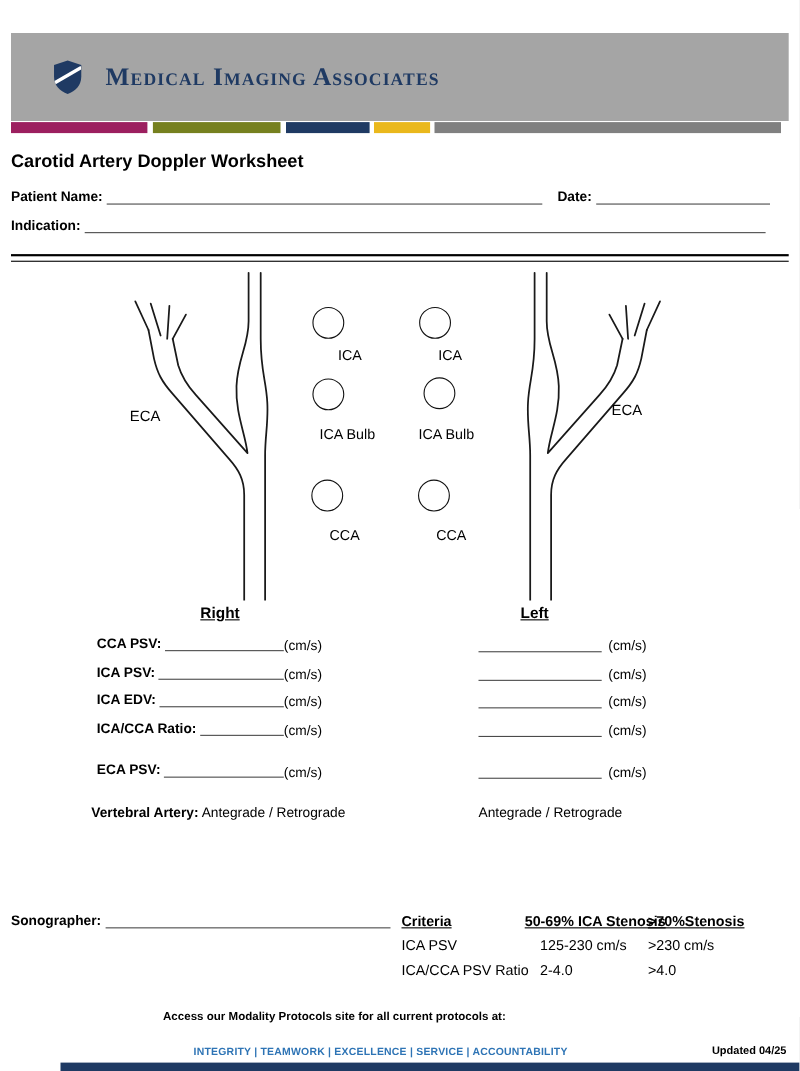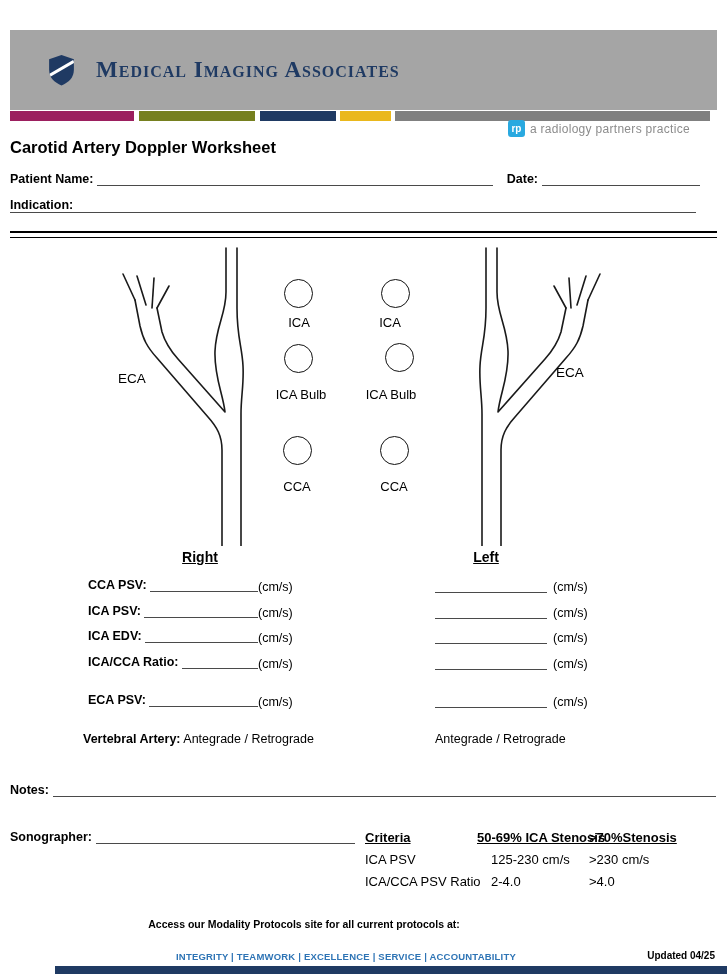--- a/index.html
+++ b/index.html
@@ -26,32 +26,32 @@
 
   .title{position:absolute;left:10px;top:138px;font-size:16.5px;font-weight:bold;}
 
   
   .frow{position:absolute;display:flex;font-size:12.5px;}
   .flabel{font-weight:bold;white-space:nowrap;margin-right:4px;}
   .fill{flex:1;border-bottom:1px solid #4a4a4a;height:14px;}
   .patient-row{left:10px;top:172px;width:690px;}
   .date-label{margin-left:14px;}
   .dline{width:158px;border-bottom:1px solid #4a4a4a;height:14px;}
-  .indication-row{left:10px;top:198px;width:686px;flex-direction:column;}
+  .indication-row{left:10px;top:198px;width:686px;}
 
   .divider{position:absolute;left:10px;top:231px;width:707px;height:7px;border-top:2.5px solid #000;border-bottom:1.5px solid #000;}
 
   
   .artL{position:absolute;left:105px;top:246px;}
   .artR{position:absolute;left:468px;top:246px;}
   .eca{position:absolute;font-size:13.5px;}
   .ecaL{left:118px;top:371px;}
   .ecaR{left:556px;top:365px;}
   .circ{position:absolute;width:29px;height:29px;border:1.6px solid #111;border-radius:50%;background:#fff;}
-  .clab{position:absolute;font-size:13px;text-align:center;}
+  .clab{position:absolute;font-size:13px;text-align:right;}
   .sideh{position:absolute;font-size:14px;font-weight:bold;text-decoration:underline;text-align:center;}
 
   
   .mrow{position:absolute;left:83px;width:634px;height:20px;font-size:12.5px;}
   .lgrp{position:absolute;left:5px;top:0;width:170px;display:flex;align-items:flex-end;}
   .mlabel{font-weight:bold;white-space:nowrap;margin-right:3px;}
   .mfill{flex:1;border-bottom:1px solid #4a4a4a;height:13px;}
   .lunit{position:absolute;left:175px;top:2px;}
   .rline{position:absolute;left:352px;top:0;width:112px;border-bottom:1px solid #4a4a4a;height:15px;}
   .runit{position:absolute;left:470px;top:2px;}
@@ -96,24 +96,20 @@
       <span class="logo-text">Medical Imaging Associates</span>
     </div>
   </div>
 
   <div class="stripe-seg s1"></div>
   <div class="stripe-seg s2"></div>
   <div class="stripe-seg s3"></div>
   <div class="stripe-seg s4"></div>
   <div class="stripe-seg s5"></div>
 
-  <div class="rp">
-    <span class="rp-icon">rp</span>
-    <span class="tagline">a radiology partners practice</span>
-  </div>
 
   <div class="title">Carotid Artery Doppler Worksheet</div>
 
   <div class="frow patient-row">
     <span class="flabel">Patient Name:</span>
     <span class="fill"></span>
     <span class="flabel date-label">Date:</span>
     <span class="dline"></span>
   </div>
 
@@ -205,24 +201,20 @@
     <span class="rline"></span>
     <span class="runit">(cm/s)</span>
   </div>
 
   <div class="vrow">
     <span class="vlabel">Vertebral Artery:</span>
     <span>Antegrade / Retrograde</span>
     <span class="vright">Antegrade / Retrograde</span>
   </div>
 
-  <div class="frow notes-row">
-    <span class="flabel">Notes:</span>
-    <span class="fill"></span>
-  </div>
 
   <div class="frow sono-row">
     <span class="flabel">Sonographer:</span>
     <span class="fill"></span>
   </div>
 
   <div class="criteria">
     <span class="ch">Criteria</span>
     <span class="ch">50-69% ICA Stenosis</span>
     <span class="ch">&gt;70%Stenosis</span>

